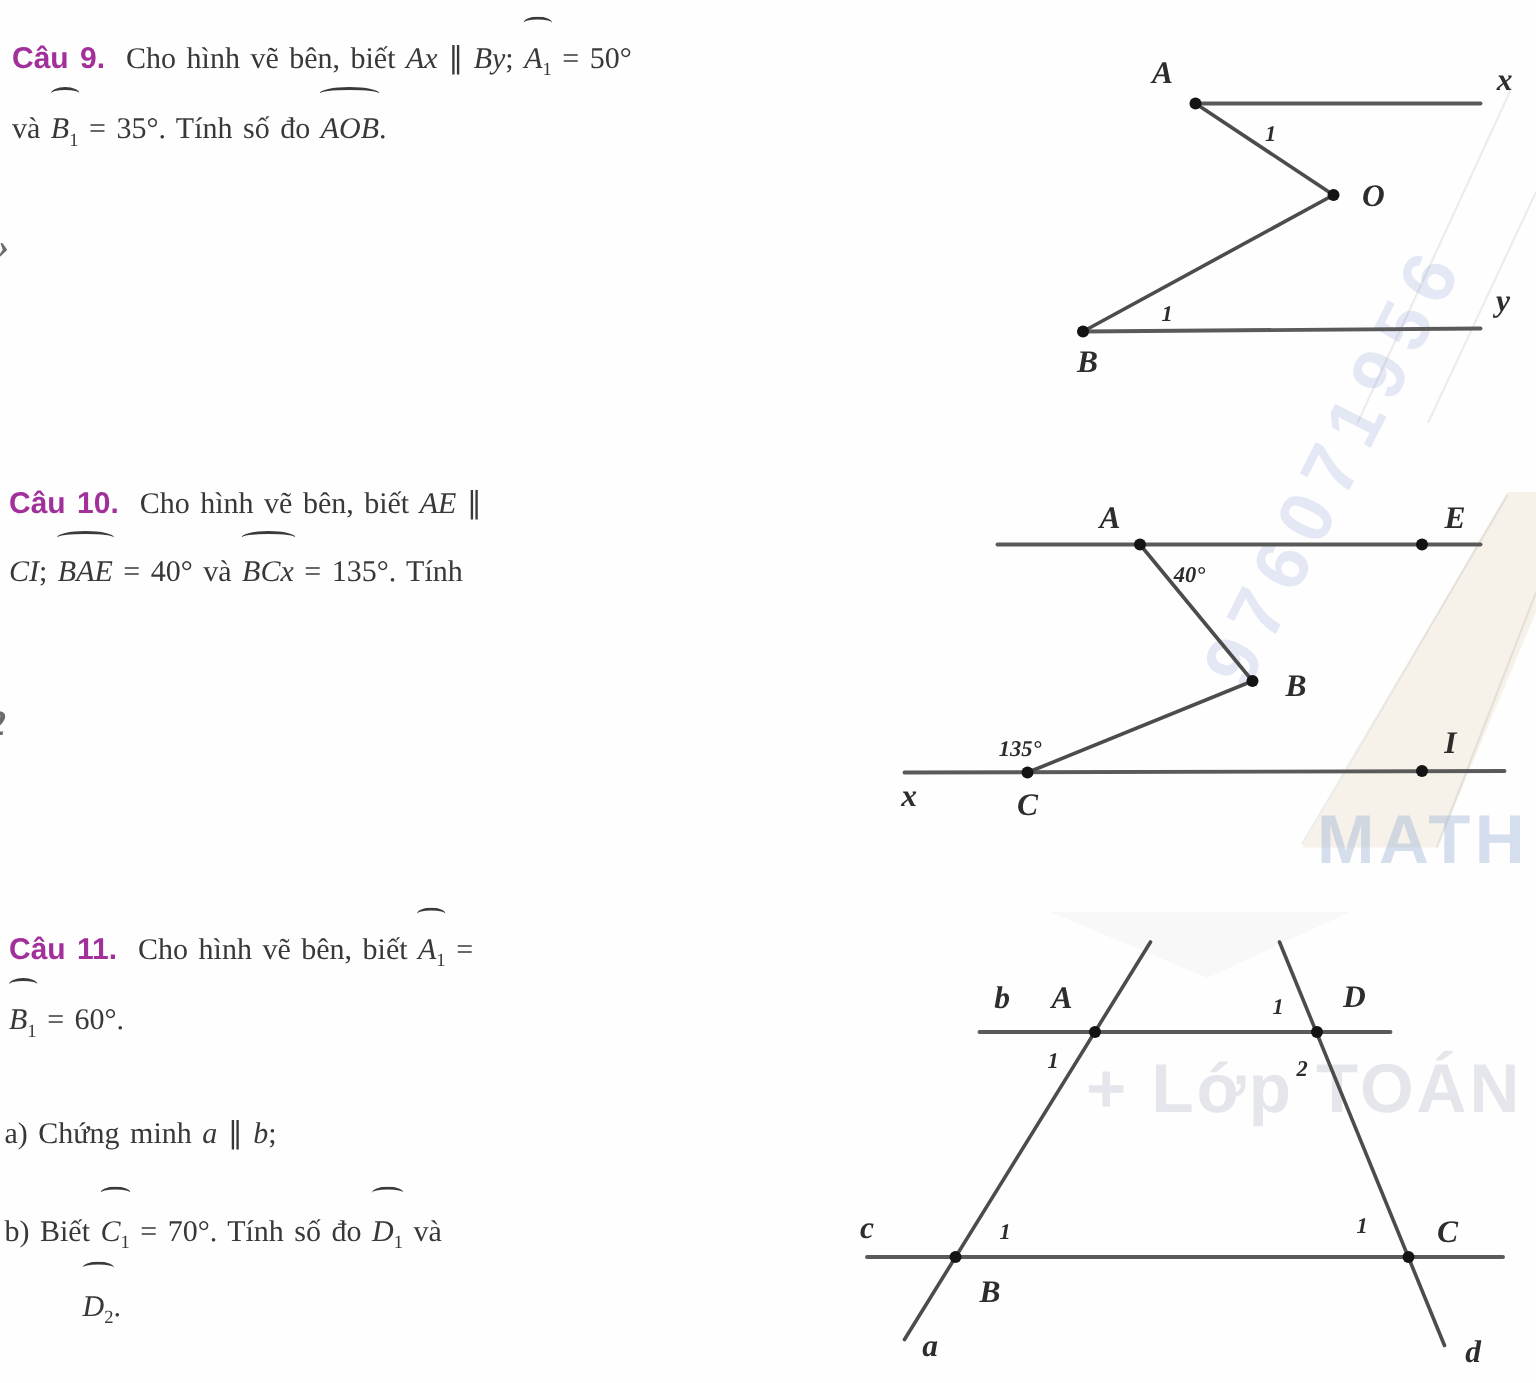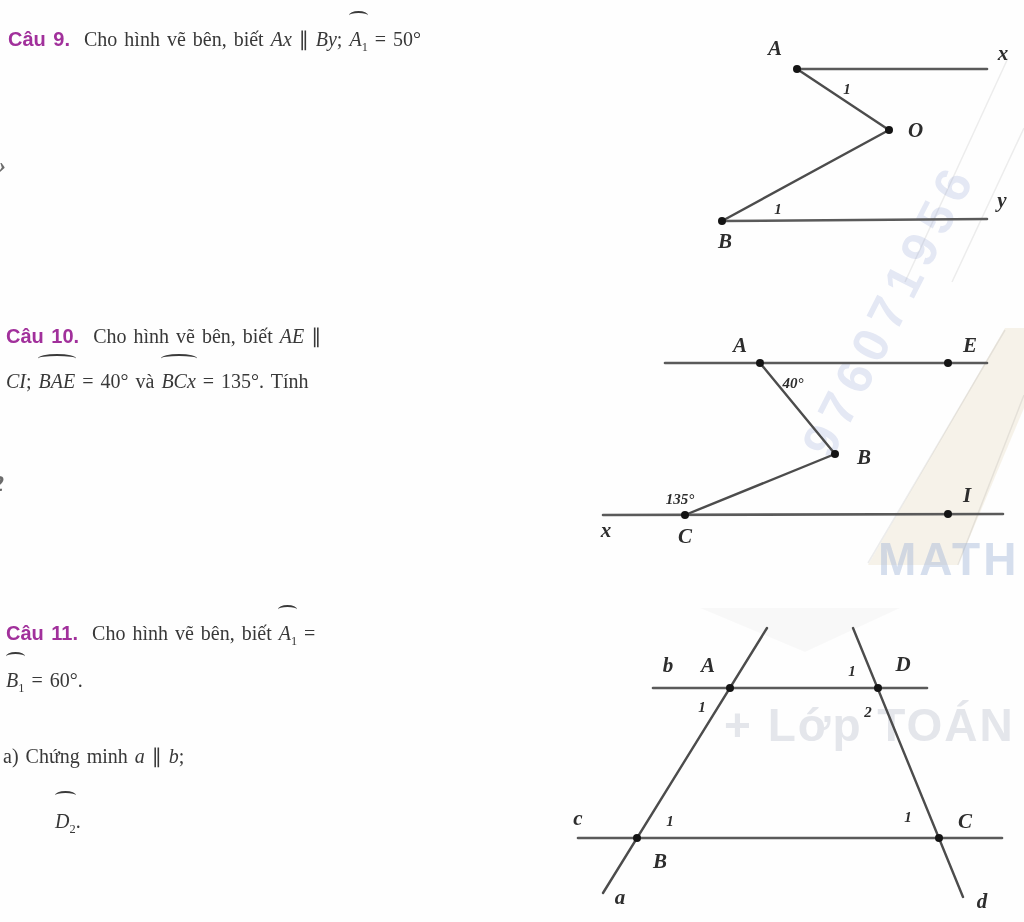--- a/index.html
+++ b/index.html
@@ -55,35 +55,37 @@
     <line x1="905" y1="282" x2="1008" y2="58"></line>
     <line x1="952" y1="282" x2="1024" y2="128"></line>
   </g>
 </svg>
 <div class="wm wm-phone">976071956</div>
 <div class="wm wm-math">MATH</div>
 <div class="wm wm-lop">+ Lớp TOÁN</div>
 
 <div class="p p9">
   <div class="tline"><span class="qlabel">Câu 9.</span><span>&nbsp; Cho hình vẽ bên, biết </span><span class="it">Ax</span><span> ∥ </span><span class="it">By</span><span>; </span><span class="it hat">A<sub>1</sub></span><span> = 50°</span></div>
+  <div class="tline"><span>và </span><span class="it hat">B<sub>1</sub></span><span> = 35°. Tính số đo </span><span class="it hat">AOB</span><span>.</span></div>
 </div>
 
 <div class="p p10">
   <div class="tline"><span class="qlabel">Câu 10.</span><span>&nbsp; Cho hình vẽ bên, biết </span><span class="it">AE</span><span> ∥</span></div>
   <div class="tline"><span class="it">CI</span><span>; </span><span class="it hat">BAE</span><span> = 40° và </span><span class="it hat">BCx</span><span> = 135°. Tính</span></div>
 </div>
 
 <div class="p p11">
   <div class="tline"><span class="qlabel">Câu 11.</span><span>&nbsp; Cho hình vẽ bên, biết </span><span class="it hat">A<sub>1</sub></span><span> =</span></div>
   <div class="tline"><span class="it hat">B<sub>1</sub></span><span> = 60°.</span></div>
 </div>
 <div class="p p11a">
   <div class="tline"><span>a) Chứng minh </span><span class="it">a</span><span> ∥ </span><span class="it">b</span><span>;</span></div>
 </div>
 <div class="p p11b">
+  <div class="tline"><span>b) Biết </span><span class="it hat">C<sub>1</sub></span><span> = 70°. Tính số đo </span><span class="it hat">D<sub>1</sub></span><span> và</span></div>
   <div class="tline indent"><span class="it hat">D<sub>2</sub></span><span>.</span></div>
 </div>
 
 <div class="stray s1">»</div>
 <div class="stray s2">2</div>
 
 <svg class="fig" style="left:690px;top:10px;" width="334" height="250" viewBox="0 0 334 250">
   <line x1="107" y1="59" x2="297" y2="59"></line>
   <line x1="32" y1="211" x2="297" y2="209"></line>
   <line class="seg" x1="107" y1="59" x2="199" y2="120"></line>

